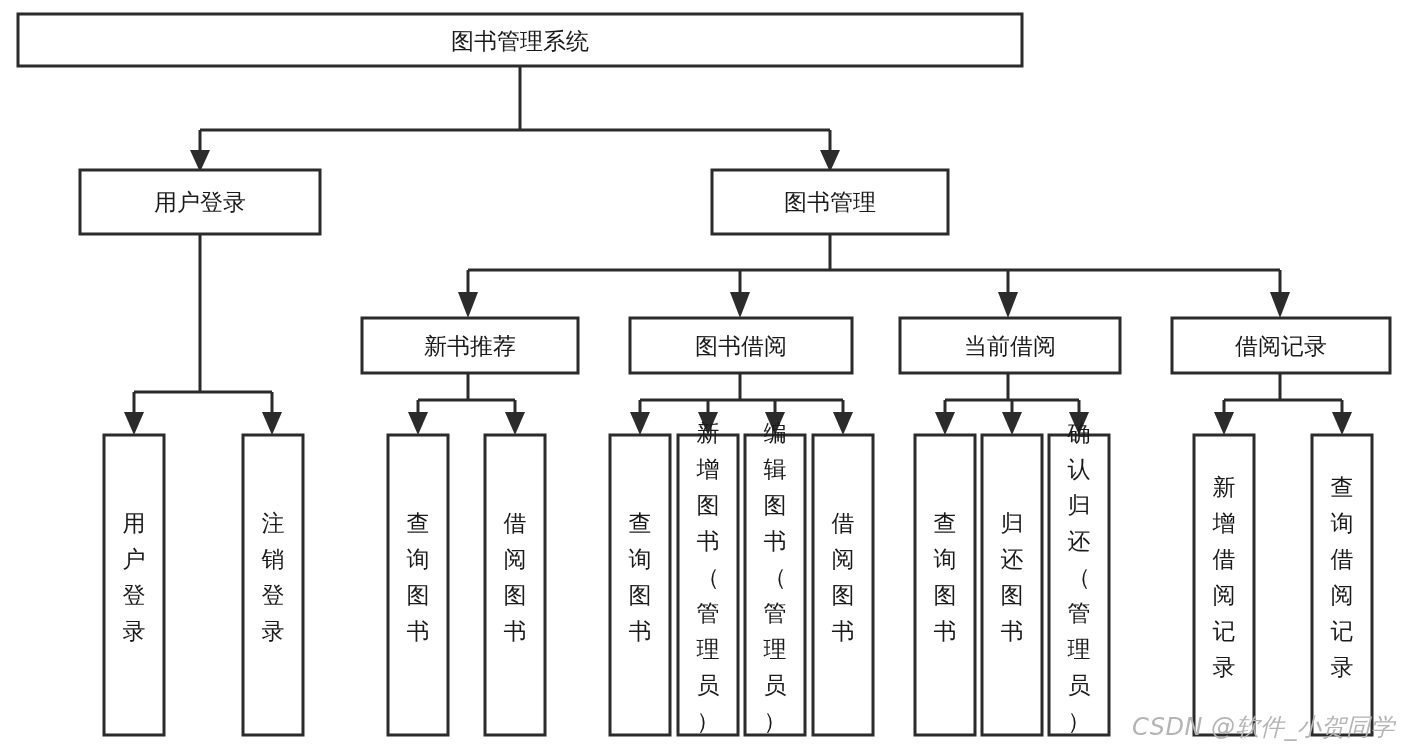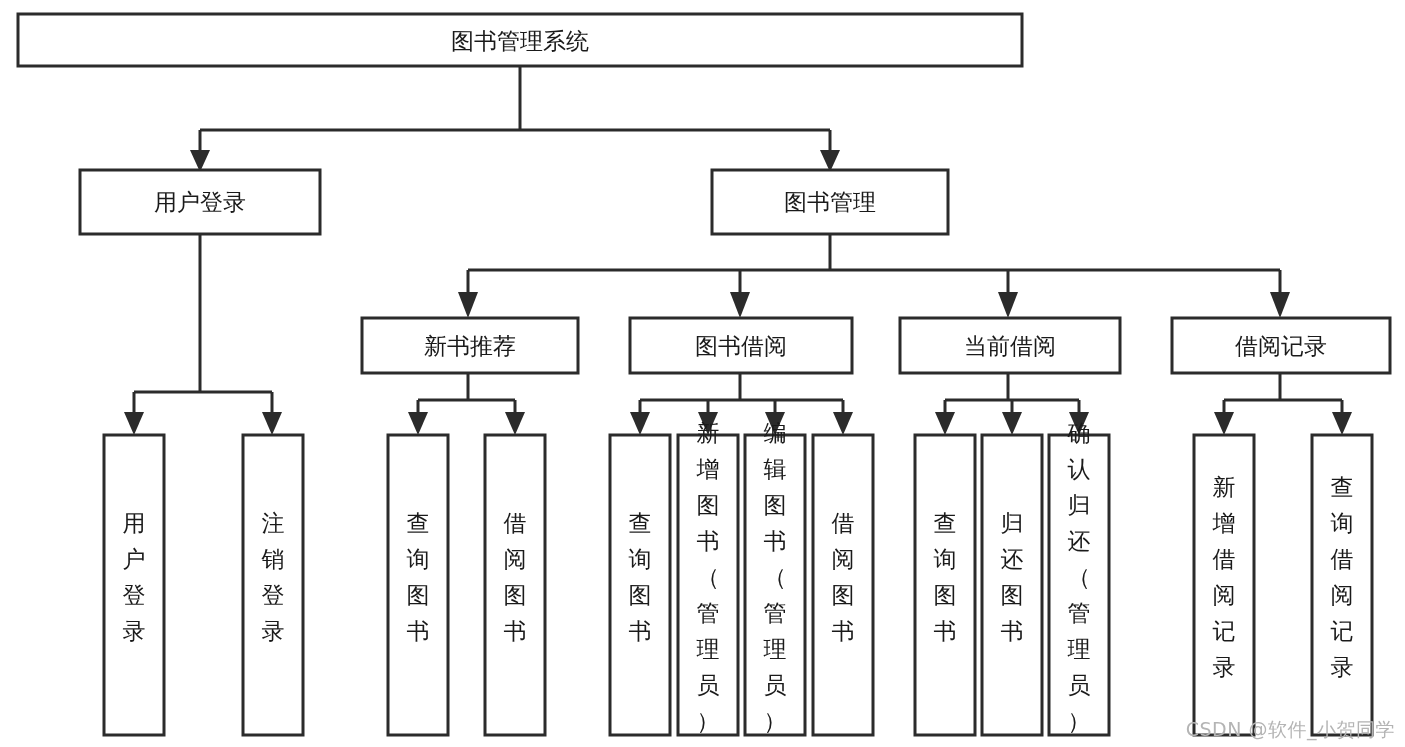--- a/index.html
+++ b/index.html
@@ -50,24 +50,25 @@
     font-family: "DejaVu Sans", "Liberation Sans", sans-serif;
     fill: #1a1a1a;
     font-size: 23px;
     text-anchor: middle;
   }
   .watermark {
     position: absolute;
     right: 10px;
     bottom: 4px;
     font-family: "DejaVu Sans", "Liberation Sans", sans-serif;
-    font-size: 19px;
+    font-size: 24px;
     color: #b4b4b4;
     white-space: nowrap;
     letter-spacing: 0.5px;
+    font-style: italic;
   }
 </style>
 </head>
 <body>
 
 <div id="diagram-root">
 
   <svg class="diagram" viewBox="0 0 1405 747" xmlns="http://www.w3.org/2000/svg">
 
     <g>

